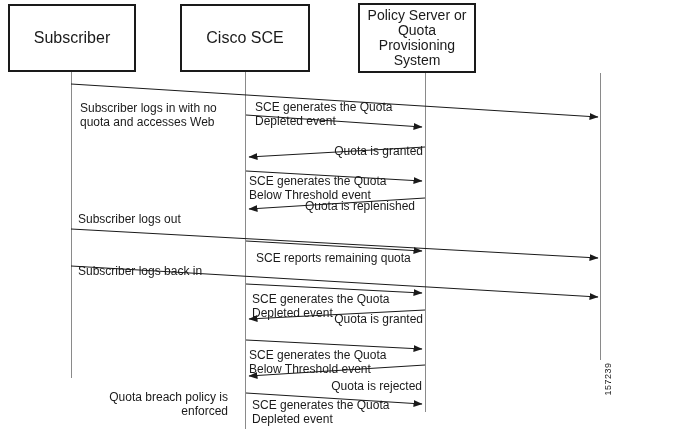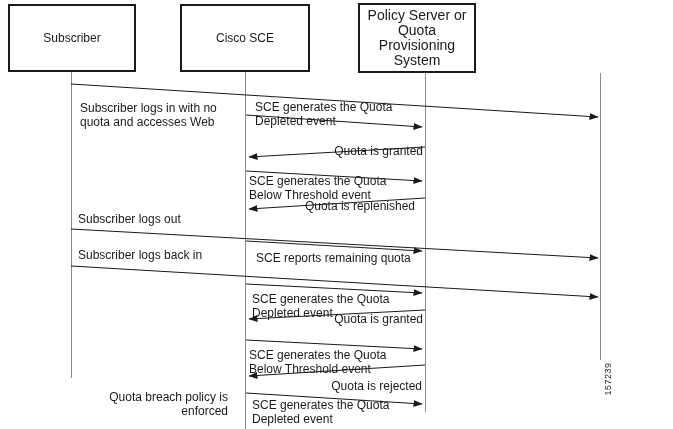--- a/index.html
+++ b/index.html
@@ -3,21 +3,21 @@
 <meta charset="utf-8">
 <style>
   html,body { margin:0; padding:0; background:#ffffff; }
   .canvas {
     position:relative; width:673px; height:429px; background:#ffffff;
     font-family:"Liberation Sans", sans-serif; color:#1a1a1a; overflow:hidden;
   }
   .actor-box {
     position:absolute; border:2px solid #1a1a1a; background:#ffffff;
     display:flex; align-items:center; justify-content:center;
-    text-align:center; font-size:12px; line-height:16px; white-space:pre-line;
+    text-align:center; font-size:16px; line-height:16px; white-space:pre-line;
     box-sizing:border-box;
   }
   .actor-box.small { font-size:14px; line-height:15px; }
   .lifeline { position:absolute; width:1px; background:#8a8a8a; }
   .msg {
     position:absolute; font-size:12px; line-height:13.5px;
     white-space:pre-line; color:#1a1a1a;
   }
   .msg.right { text-align:right; }
   svg.arrows { position:absolute; left:0; top:0; pointer-events:none; }
@@ -74,21 +74,21 @@
   <div class="msg" style="left:80px; top:94px;margin-top:8px;">Subscriber logs in with no
 quota and accesses Web</div>
   <div class="msg" style="left:255px; top:101px;">SCE generates the Quota
 Depleted event</div>
   <div class="msg right" style="left:311px; top:145px; width:112px;">Quota is granted</div>
   <div class="msg" style="left:249px; top:175px;">SCE generates the Quota
 Below Threshold event</div>
   <div class="msg right" style="left:297px; top:200px; width:118px;">Quota is replenished</div>
   <div class="msg" style="left:256px; top:252px;">SCE reports remaining quota</div>
   <div class="msg" style="left:78px; top:213px;">Subscriber logs out</div>
-  <div class="msg" style="left:78px; top:249px;">Subscriber logs back in</div>
+  <div class="msg" style="left:78px; top:265px;">Subscriber logs back in</div>
   <div class="msg" style="left:252px; top:293px;">SCE generates the Quota
 Depleted event</div>
   <div class="msg right" style="left:311px; top:313px; width:112px;">Quota is granted</div>
   <div class="msg" style="left:249px; top:349px;">SCE generates the Quota
 Below Threshold event</div>
   <div class="msg right" style="left:310px; top:380px; width:112px;">Quota is rejected</div>
   <div class="msg right" style="left:108px; top:391px; width:120px;">Quota breach policy is
 enforced</div>
   <div class="msg" style="left:252px; top:399px;">SCE generates the Quota
 Depleted event</div>

